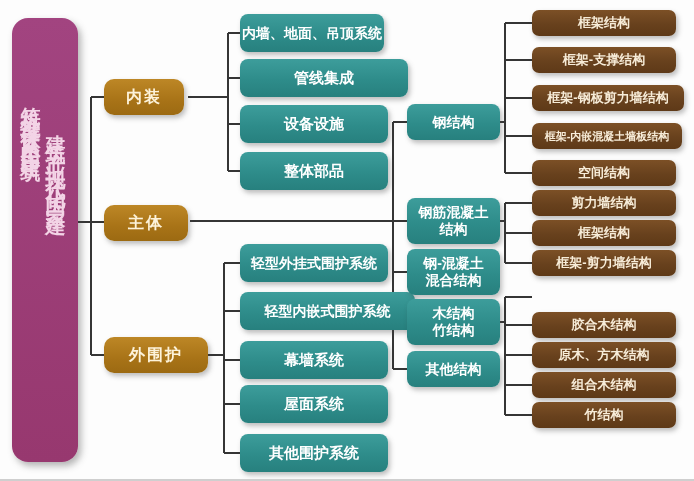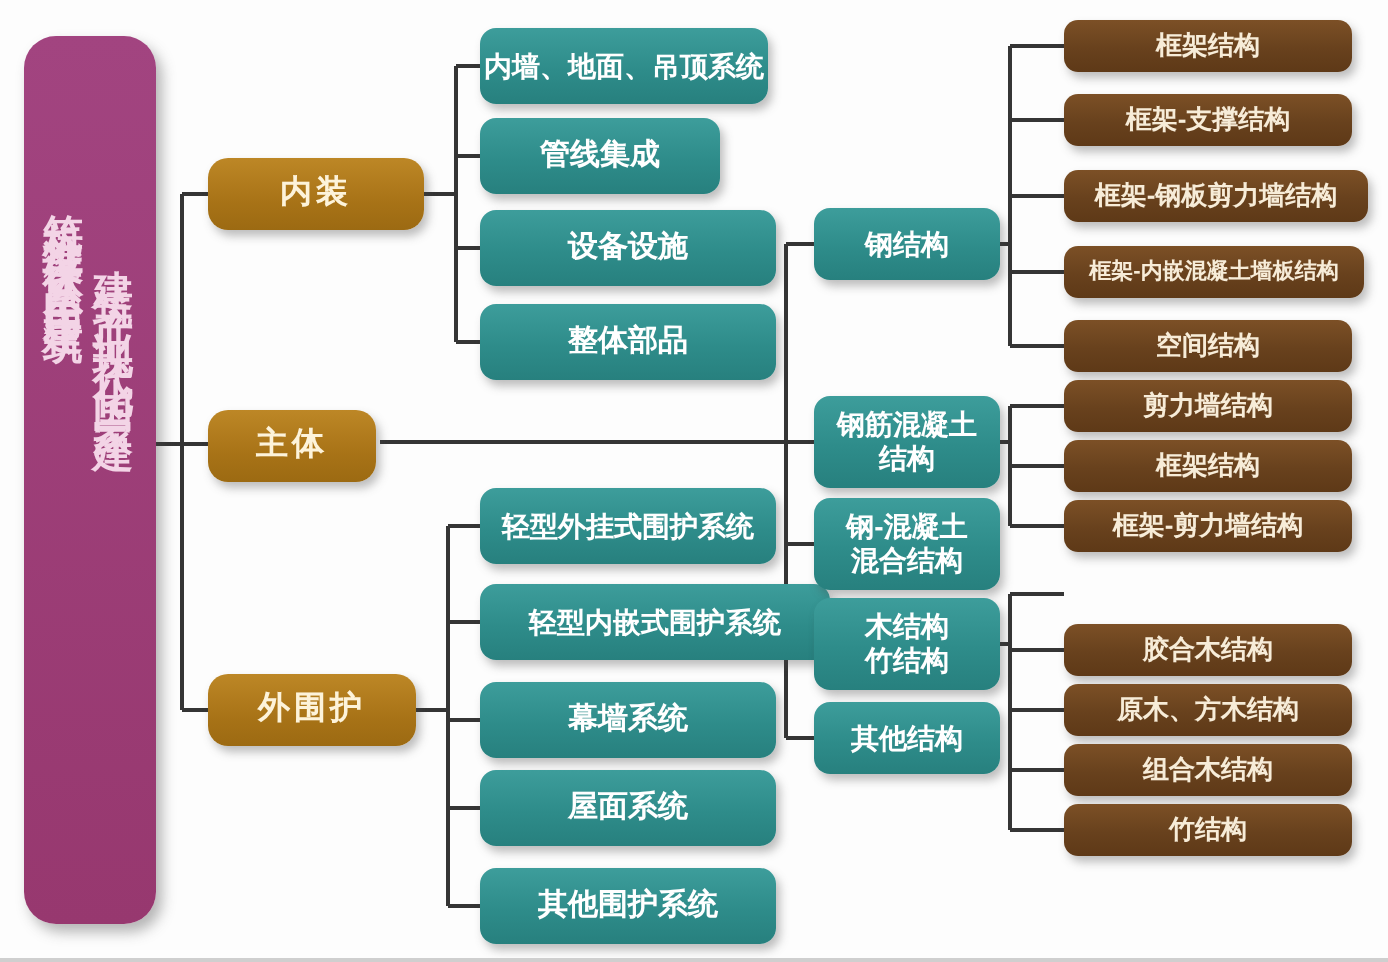--- a/index.html
+++ b/index.html
@@ -48,26 +48,26 @@
 
       <path d="M500 322 H505 M505 297 V415 M505 297 H532 M505 325 H532 M505 355 H532 M505 385 H532 M505 415 H532"></path>
     </g>
   </svg>
 
   <div class="node purple" style="left:12px;top:18px;width:66px;height:444px;">
     <div class="vcol right-col">建筑产业现代化国家建</div>
     <div class="vcol left-col">筑标准设计体系（民用建筑）</div>
   </div>
 
-  <div class="node gold" style="left:104px;top:79px;width:108px;height:36px;">内装</div>
+  <div class="node gold" style="left:104px;top:79px;width:80px;height:36px;">内装</div>
   <div class="node gold" style="left:104px;top:205px;width:84px;height:36px;">主体</div>
   <div class="node gold" style="left:104px;top:337px;width:104px;height:36px;">外围护</div>
 
   <div class="node teal wide-text" style="left:240px;top:14px;width:144px;height:38px;">内墙、地面、吊顶系统</div>
-  <div class="node teal" style="left:240px;top:59px;width:120px;height:38px;">管线集成</div>
+  <div class="node teal" style="left:240px;top:59px;width:168px;height:38px;">管线集成</div>
   <div class="node teal" style="left:240px;top:105px;width:148px;height:38px;">设备设施</div>
   <div class="node teal" style="left:240px;top:152px;width:148px;height:38px;">整体部品</div>
 
   <div class="node teal wide-text" style="left:240px;top:244px;width:148px;height:38px;">轻型外挂式围护系统</div>
   <div class="node teal wide-text" style="left:240px;top:292px;width:175px;height:38px;">轻型内嵌式围护系统</div>
   <div class="node teal" style="left:240px;top:341px;width:148px;height:38px;">幕墙系统</div>
   <div class="node teal" style="left:240px;top:385px;width:148px;height:38px;">屋面系统</div>
   <div class="node teal" style="left:240px;top:434px;width:148px;height:38px;">其他围护系统</div>
 
   <div class="node teal struct" style="left:407px;top:104px;width:93px;height:36px;">钢结构</div>

